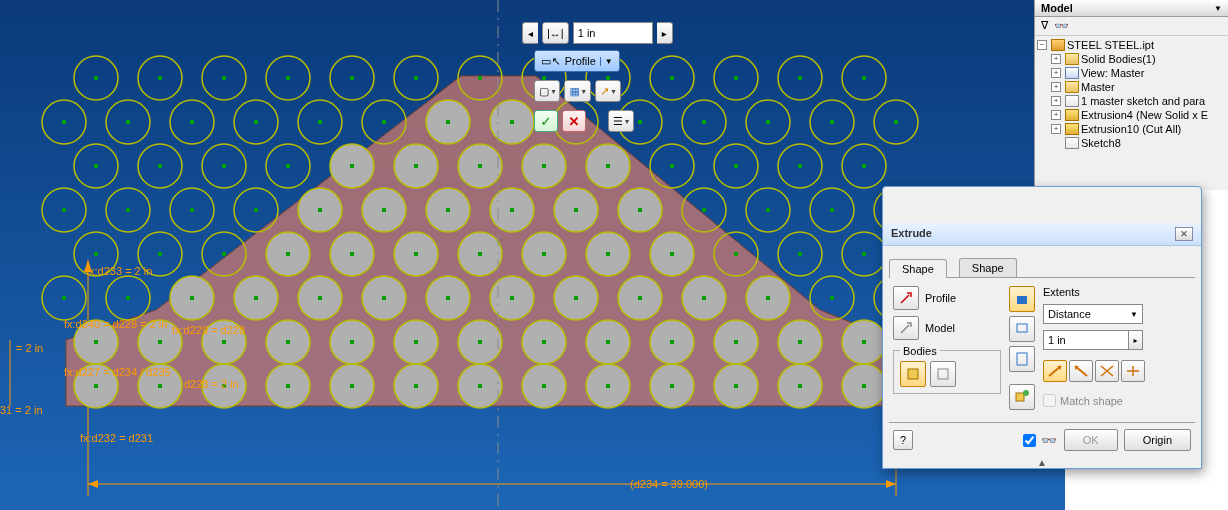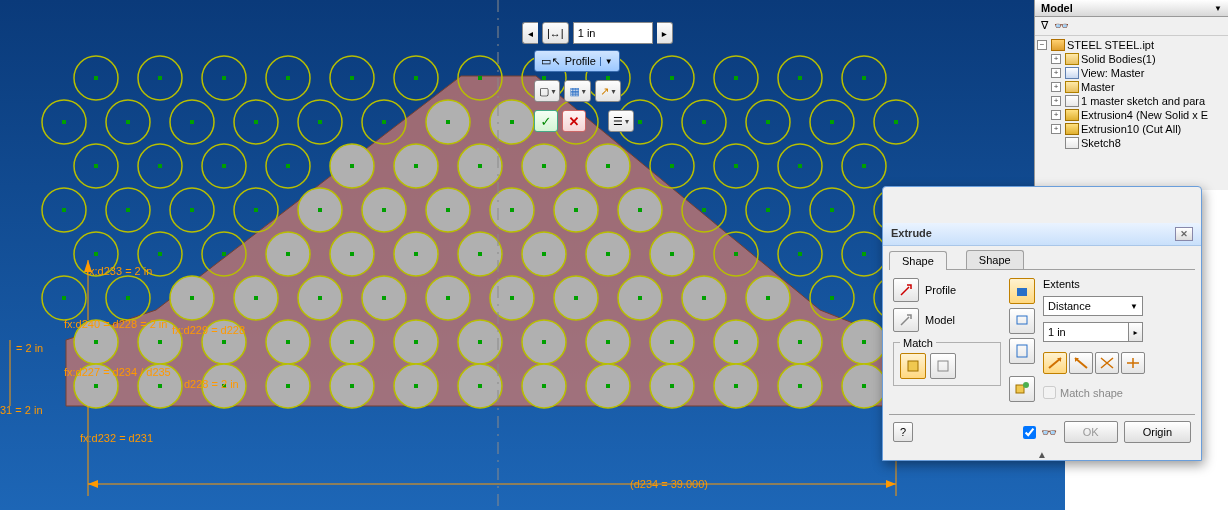--- a/index.html
+++ b/index.html
@@ -57,21 +57,21 @@
 
 
 .dialog {
   position:absolute; left:882px; top:186px; width:320px;
   background:#f0f0f0; border:1px solid #6a9edb; border-radius:4px 4px 0 0;
   box-shadow:2px 4px 12px rgba(0,0,0,0.4);
   font-size:11px;
 }
 .dlg-title{ background:linear-gradient(#eaf3ff,#c9e0fb); padding:4px 8px; font-weight:bold; color:#333; display:flex; justify-content:space-between; border-radius:4px 4px 0 0; border-bottom:1px solid #a9c6e8;margin-top:36px;}
 .dlg-title .x{ width:18px; height:14px; border:1px solid #88a; background:linear-gradient(#fff,#ddd); font-size:9px; text-align:center; line-height:12px; cursor:pointer; color:#666;}
-.tabs{ display:flex; padding:4px 6px 0; gap:19px;}
+.tabs{ display:flex; padding:12px 6px 0; gap:12px;}
 .tab{ border:1px solid #a0a0a0; border-bottom:none; padding:3px 12px; background:#e4e4e4; border-radius:3px 3px 0 0; cursor:pointer;}
 .tab.active{ background:#f0f0f0; position:relative; top:1px;}
 .dlg-body{ border-top:1px solid #a0a0a0; margin:0 6px; padding:8px 4px; display:flex; gap:8px;}
 .col{ display:flex; flex-direction:column; gap:6px;}
 .sel-row{ display:flex; align-items:center; gap:6px;}
 .sel-btn{ width:26px; height:24px; border:1px solid #888; background:linear-gradient(#fff,#e4e4e4); border-radius:2px; display:flex; align-items:center; justify-content:center; cursor:pointer;}
 .sel-btn.red svg{stroke:#c00;}
 .fieldset{ border:1px solid #b0b0b0; padding:6px; margin-top:4px;}
 .fieldset-lbl{ position:relative; top:-12px; background:#f0f0f0; padding:0 3px; font-size:11px; display:inline-block;}
 .fieldset-body{margin-top:-8px; display:flex; gap:4px;}
@@ -459,21 +459,21 @@
         </div>
         <div class="sel-row">
           <div class="sel-btn">
             <svg width="14" height="14">
                 <path d="M2 12 L10 4 M8 2 L12 2 L12 6" stroke="#888" stroke-width="1.5" fill="none"></path>
               </svg>
           </div>
           <span>Model</span>
         </div>
         <div class="fieldset">
-          <span class="fieldset-lbl">Match</span>
+          <span class="fieldset-lbl">Bodies</span>
           <div class="fieldset-body">
             <div class="sq-btn active">
               <svg width="16" height="16">
                   <rect x="3" y="3" width="10" height="10" fill="#f0c850" stroke="#a07000"></rect>
                 </svg>
             </div>
             <div class="sq-btn">
               <svg width="16" height="16">
                   <rect x="3" y="3" width="10" height="10" fill="none" stroke="#888"></rect>
                 </svg>

